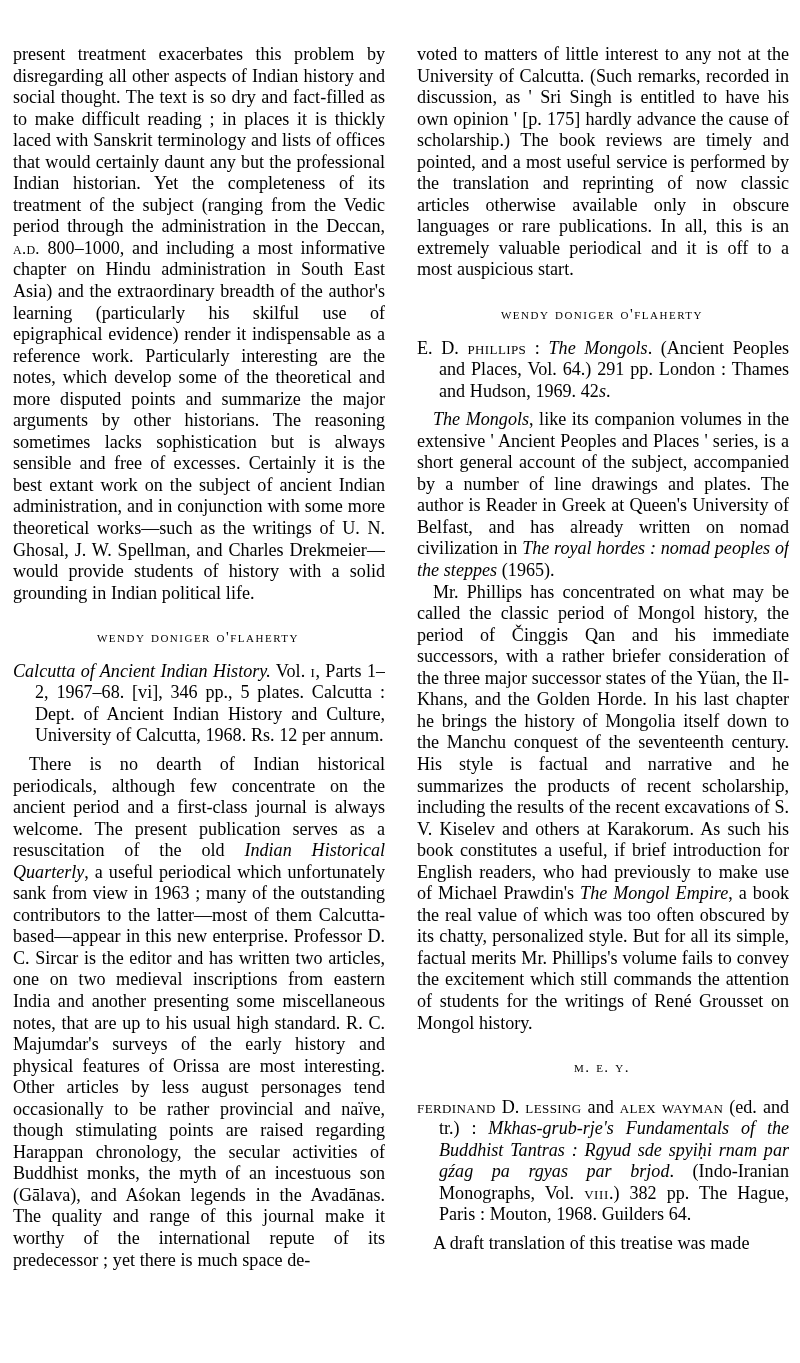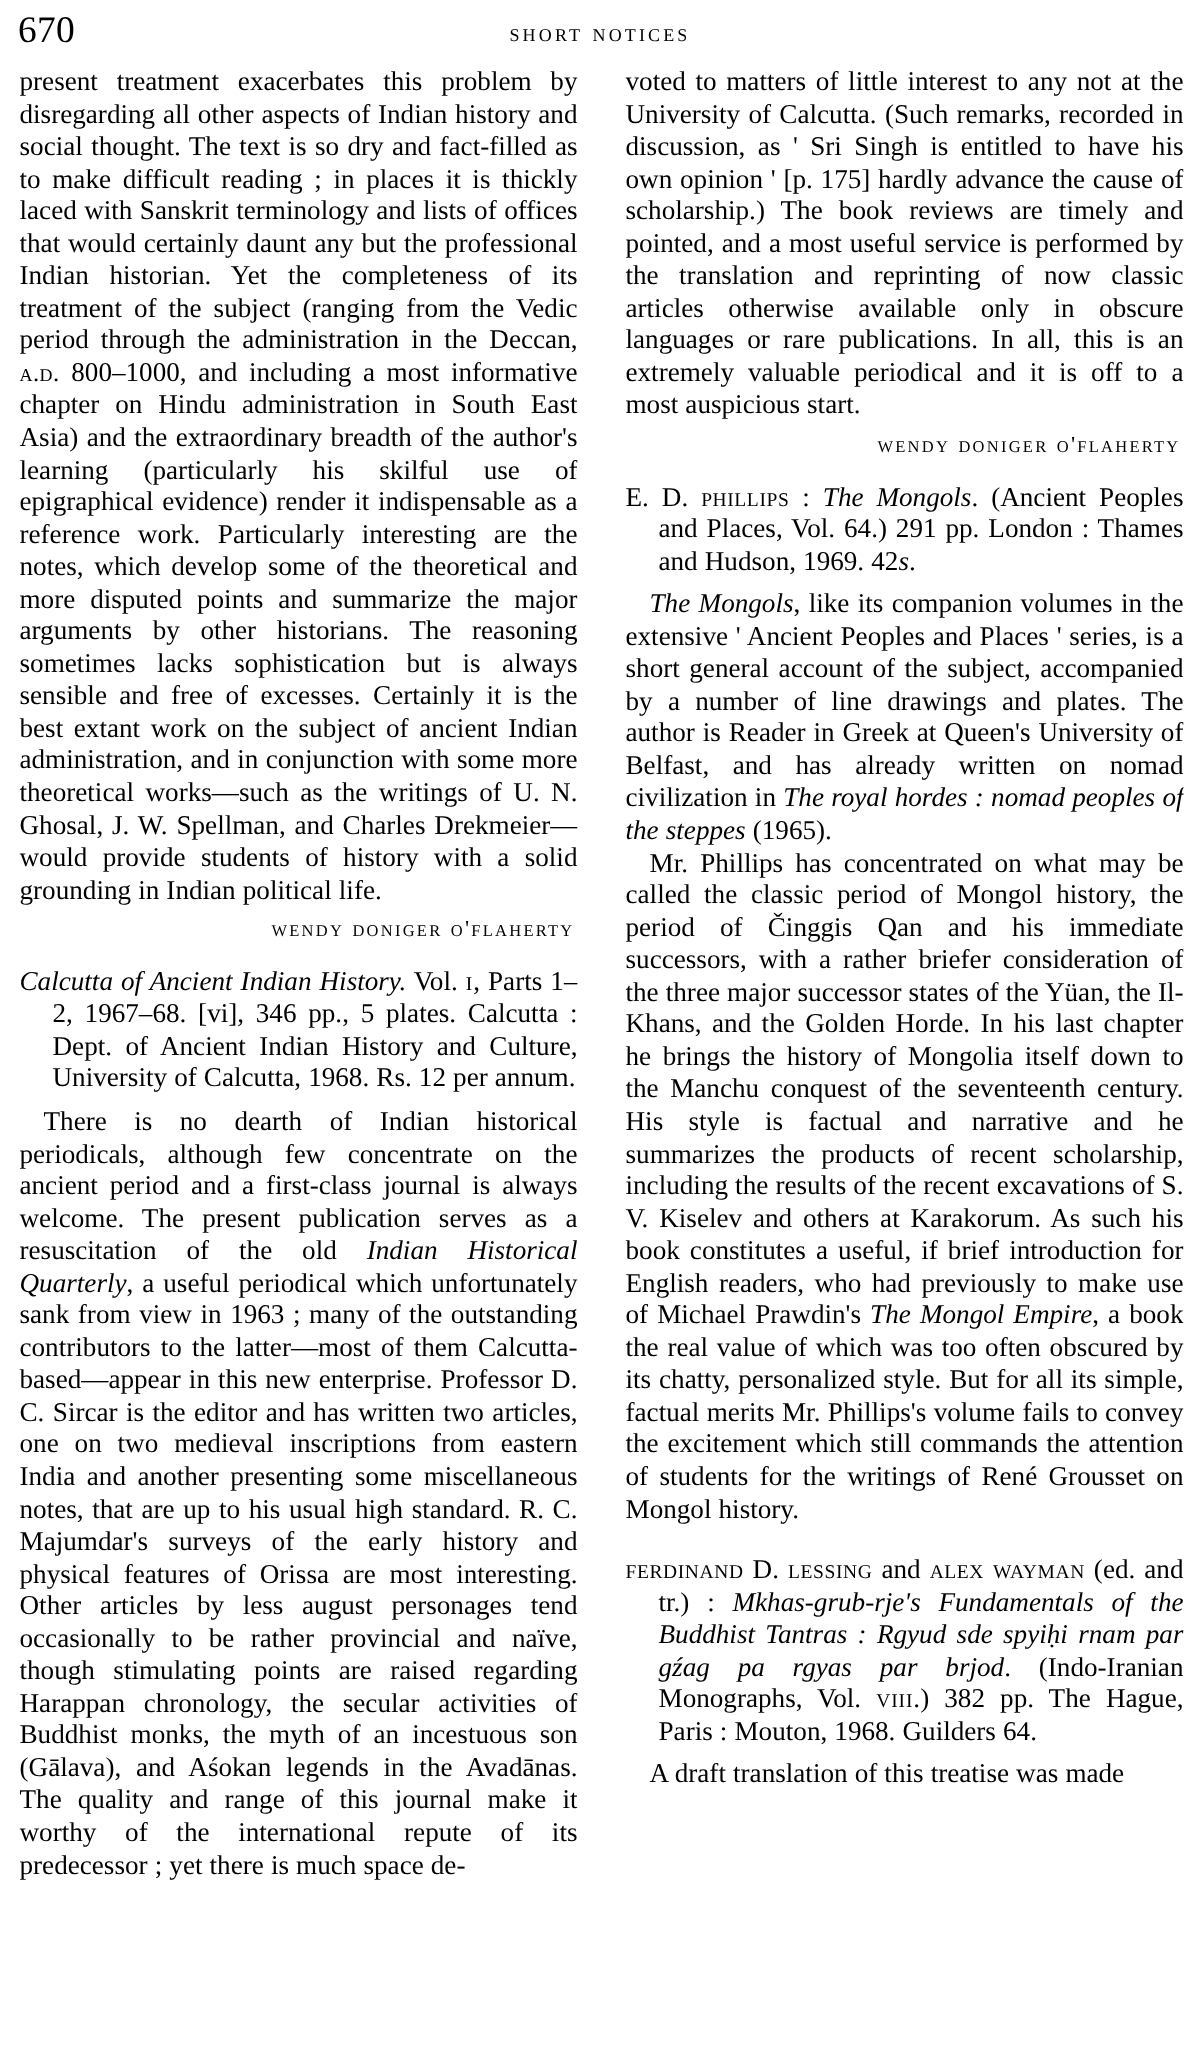--- a/index.html
+++ b/index.html
@@ -93,21 +93,21 @@
   .sig {
     margin: 0;
     font-size: 15.4px;
     line-height: 21.55px;
     letter-spacing: 1.5px;
     text-align: right;
     font-variant: small-caps;
     text-transform: lowercase;
     padding-right: 2px;
   }
-  .sig-gap { margin-top: 5px; }
+  .sig-gap { margin-top: 22px; text-align: center; }
 
   .spacer-sm { height: 7px; }
   .spacer-md { height: 13px; }
   .spacer-lg { height: 19px; }
 
   i, .it { font-style: italic; }
 
   .sc {
     font-variant: small-caps;
     text-transform: lowercase;
@@ -124,24 +124,20 @@
     font-variant: small-caps;
     text-transform: lowercase;
     letter-spacing: 0.6px;
   }
 </style>
 </head>
 <body>
 
 <div class="page">
 
-  <div class="running-head">
-    <div class="folio">670</div>
-    <div class="head-title">SHORT NOTICES</div>
-  </div>
 
   <div class="columns">
 
     <div class="col col-left">
 
       <p class="flow"><span>present treatment exacerbates this problem by disregarding all other aspects of Indian history and social thought. The text is so dry and fact-filled as to make difficult reading ; in places it is thickly laced with Sanskrit terminology and lists of offices that would certainly daunt any but the professional Indian historian. Yet the completeness of its treatment of the subject (ranging from the Vedic period through the administration in the Deccan, </span><span class="sc-ad">A.D.</span><span> 800–1000, and including a most informative chapter on Hindu administration in South East Asia) and the extraordinary breadth of the author's learning (particularly his skilful use of epigraphical evidence) render it indispensable as a reference work. Particularly interesting are the notes, which develop some of the theoretical and more disputed points and summarize the major arguments by other historians. The reasoning sometimes lacks sophistication but is always sensible and free of excesses. Certainly it is the best extant work on the subject of ancient Indian administration, and in conjunction with some more theoretical works—such as the writings of U. N. Ghosal, J. W. Spellman, and Charles Drekmeier—would provide students of history with a solid grounding in Indian political life.</span></p>
 
       <p class="sig sig-gap">WENDY DONIGER O'FLAHERTY</p>
 
       <div class="spacer-md"></div>
@@ -163,20 +159,21 @@
       <div class="spacer-md"></div>
 
       <p class="biblio"><span>E. D. </span><span class="sc">PHILLIPS</span><span> : </span><i class="it">The Mongols</i><span>. (Ancient Peoples and Places, Vol. 64.) 291 pp. London : Thames and Hudson, 1969. 42</span><i class="it">s</i><span>.</span></p>
 
       <div class="spacer-sm"></div>
 
       <p class="indent"><i class="it">The Mongols</i><span>, like its companion volumes in the extensive ' Ancient Peoples and Places ' series, is a short general account of the subject, accompanied by a number of line drawings and plates. The author is Reader in Greek at Queen's University of Belfast, and has already written on nomad civilization in </span><i class="it">The royal hordes : nomad peoples of the steppes</i><span> (1965).</span></p>
 
       <p class="indent"><span>Mr. Phillips has concentrated on what may be called the classic period of Mongol history, the period of Činggis Qan and his immediate successors, with a rather briefer consideration of the three major successor states of the Yüan, the Il-Khans, and the Golden Horde. In his last chapter he brings the history of Mongolia itself down to the Manchu conquest of the seventeenth century. His style is factual and narrative and he summarizes the products of recent scholarship, including the results of the recent excavations of S. V. Kiselev and others at Karakorum. As such his book constitutes a useful, if brief introduction for English readers, who had previously to make use of Michael Prawdin's </span><i class="it">The Mongol Empire</i><span>, a book the real value of which was too often obscured by its chatty, personalized style. But for all its simple, factual merits Mr. Phillips's volume fails to convey the excitement which still commands the attention of students for the writings of René Grousset on Mongol history.</span></p>
 
+      <p class="sig sig-gap">M. E. Y.</p>
 
       <div class="spacer-lg"></div>
 
       <p class="biblio"><span class="sc">FERDINAND</span><span> D. </span><span class="sc">LESSING</span><span> and </span><span class="sc">ALEX</span><span> </span><span class="sc">WAYMAN</span><span> (ed. and tr.) : </span><i class="it">Mkhas-grub-rje's Fundamentals of the Buddhist Tantras : Rgyud sde spyiḥi rnam par gźag pa rgyas par brjod</i><span>. (Indo-Iranian Monographs, Vol. </span><span class="romnum">VIII</span><span>.) 382 pp. The Hague, Paris : Mouton, 1968. Guilders 64.</span></p>
 
       <div class="spacer-sm"></div>
 
       <p class="indent">A draft translation of this treatise was made</p>
 
     </div>

